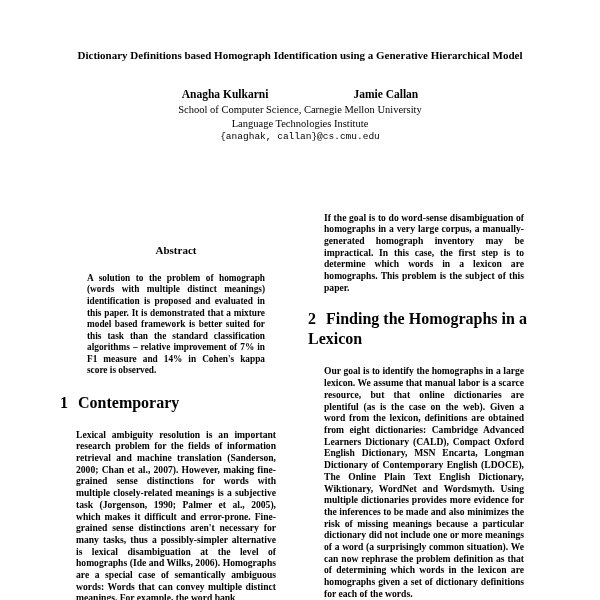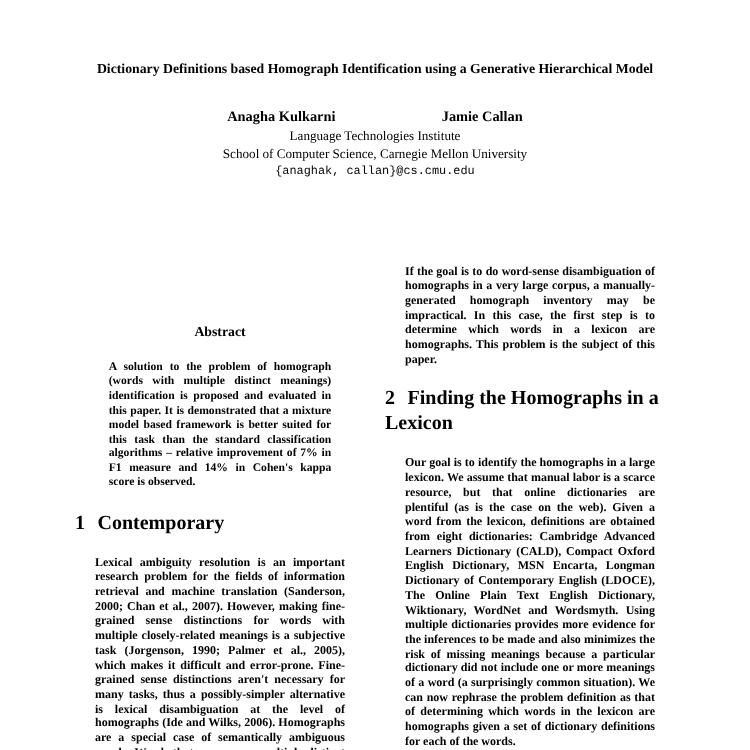--- a/index.html
+++ b/index.html
@@ -59,21 +59,21 @@
     font-size: 9.6px;
     line-height: 1.22;
     text-align: justify;
   }
   .col p { margin: 16px; font-weight: bold; }
   .col-left { padding-top: 32px; }
   .abstract-heading {
     text-align: center;
     font-size: 11px;
     font-weight: bold;
-    margin: 16px 0 9px 0;
+    margin: 0 0 9px 0;
   }
   .abstract-text {
     font-size: 9.3px;
     line-height: 1.24;
     padding: 0 11px;
     text-align: justify;
   }
   .section-heading {
     font-size: 16px;
     font-weight: bold;
@@ -93,22 +93,22 @@
 <div class="page">
 
   <h1 class="title">Dictionary Definitions based Homograph Identification using a Generative Hierarchical Model</h1>
 
   <div class="authors-row">
     <span>Anagha Kulkarni</span>
     <span>Jamie Callan</span>
   </div>
 
   <div class="affiliation">
+    <div>School of Computer Science, Carnegie Mellon University</div>
     <div>Language Technologies Institute</div>
-    <div>School of Computer Science, Carnegie Mellon University</div>
     <div class="email">{anaghak, callan}@cs.cmu.edu</div>
   </div>
 
   <div class="columns">
 
     <div class="col col-left">
 
       <div>
         <h2 class="abstract-heading">Abstract</h2>
         <p class="abstract-text">A solution to the problem of homograph (words with multiple distinct meanings) identification is proposed and evaluated in this paper. It is demonstrated that a mixture model based framework is better suited for this task than the standard classification algorithms – relative improvement of 7% in F1 measure and 14% in Cohen's kappa score is observed.</p>

